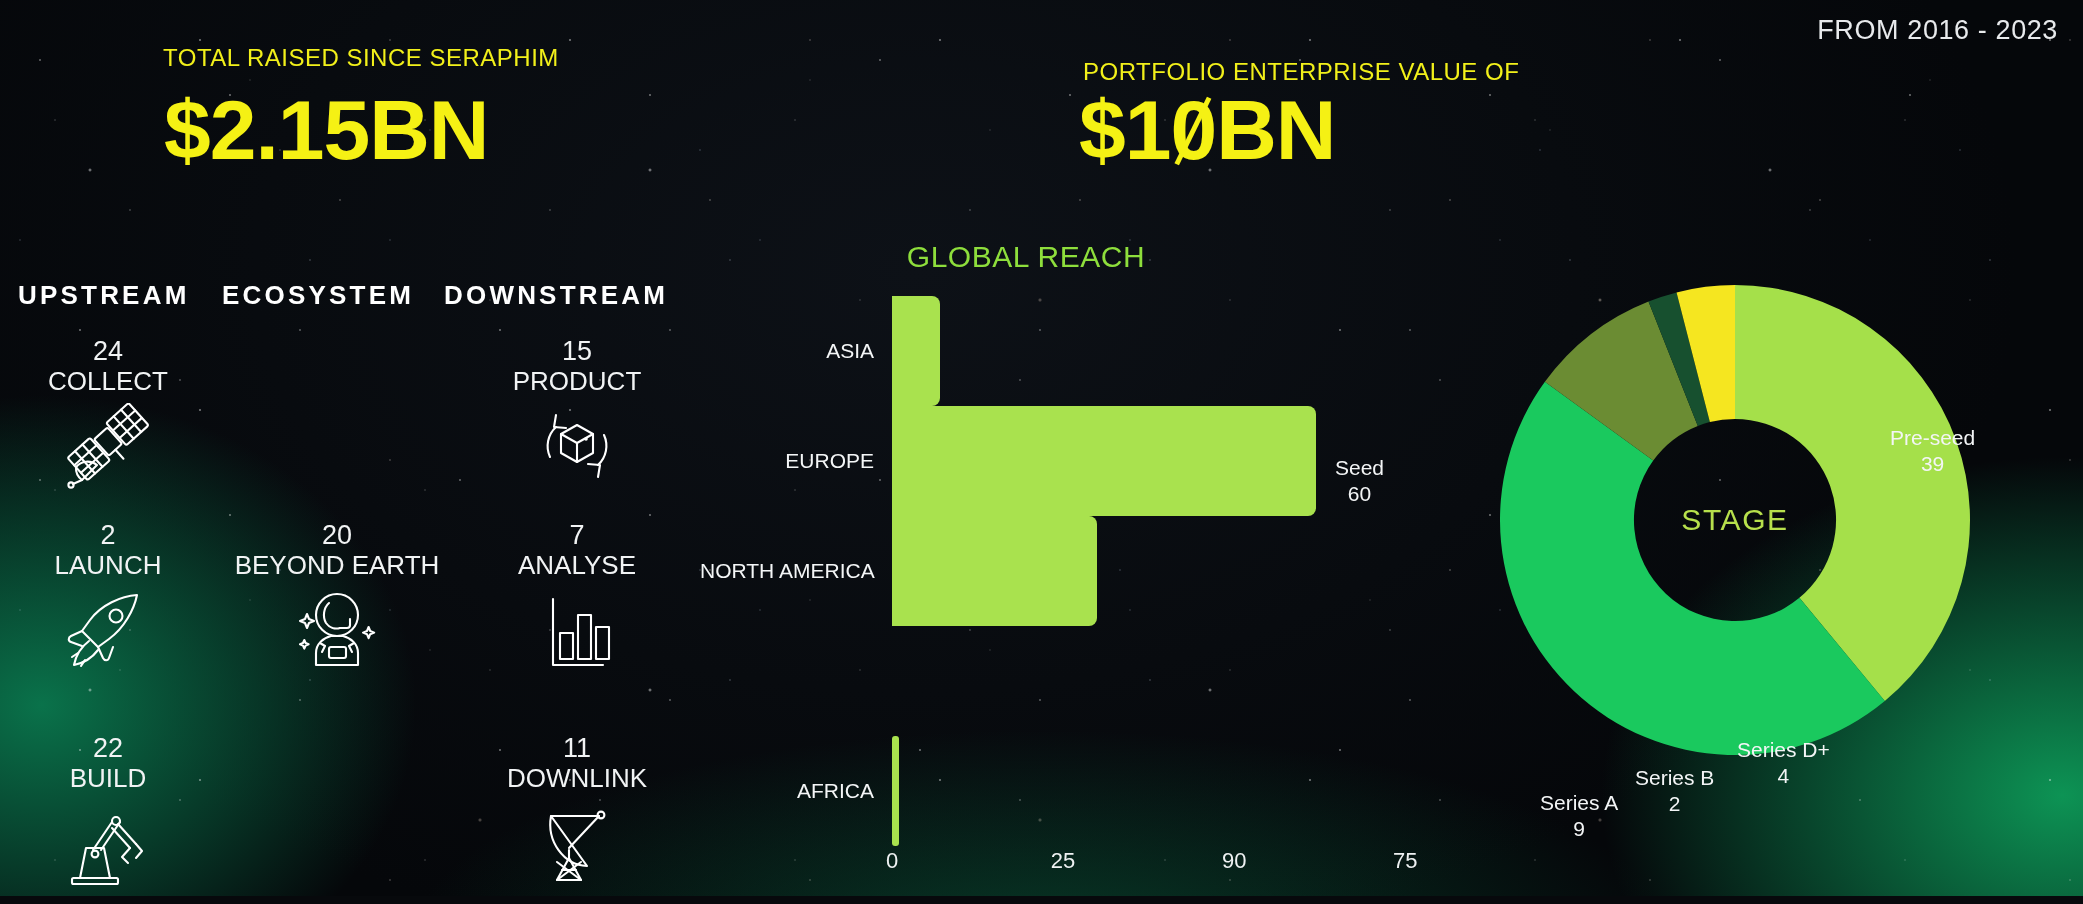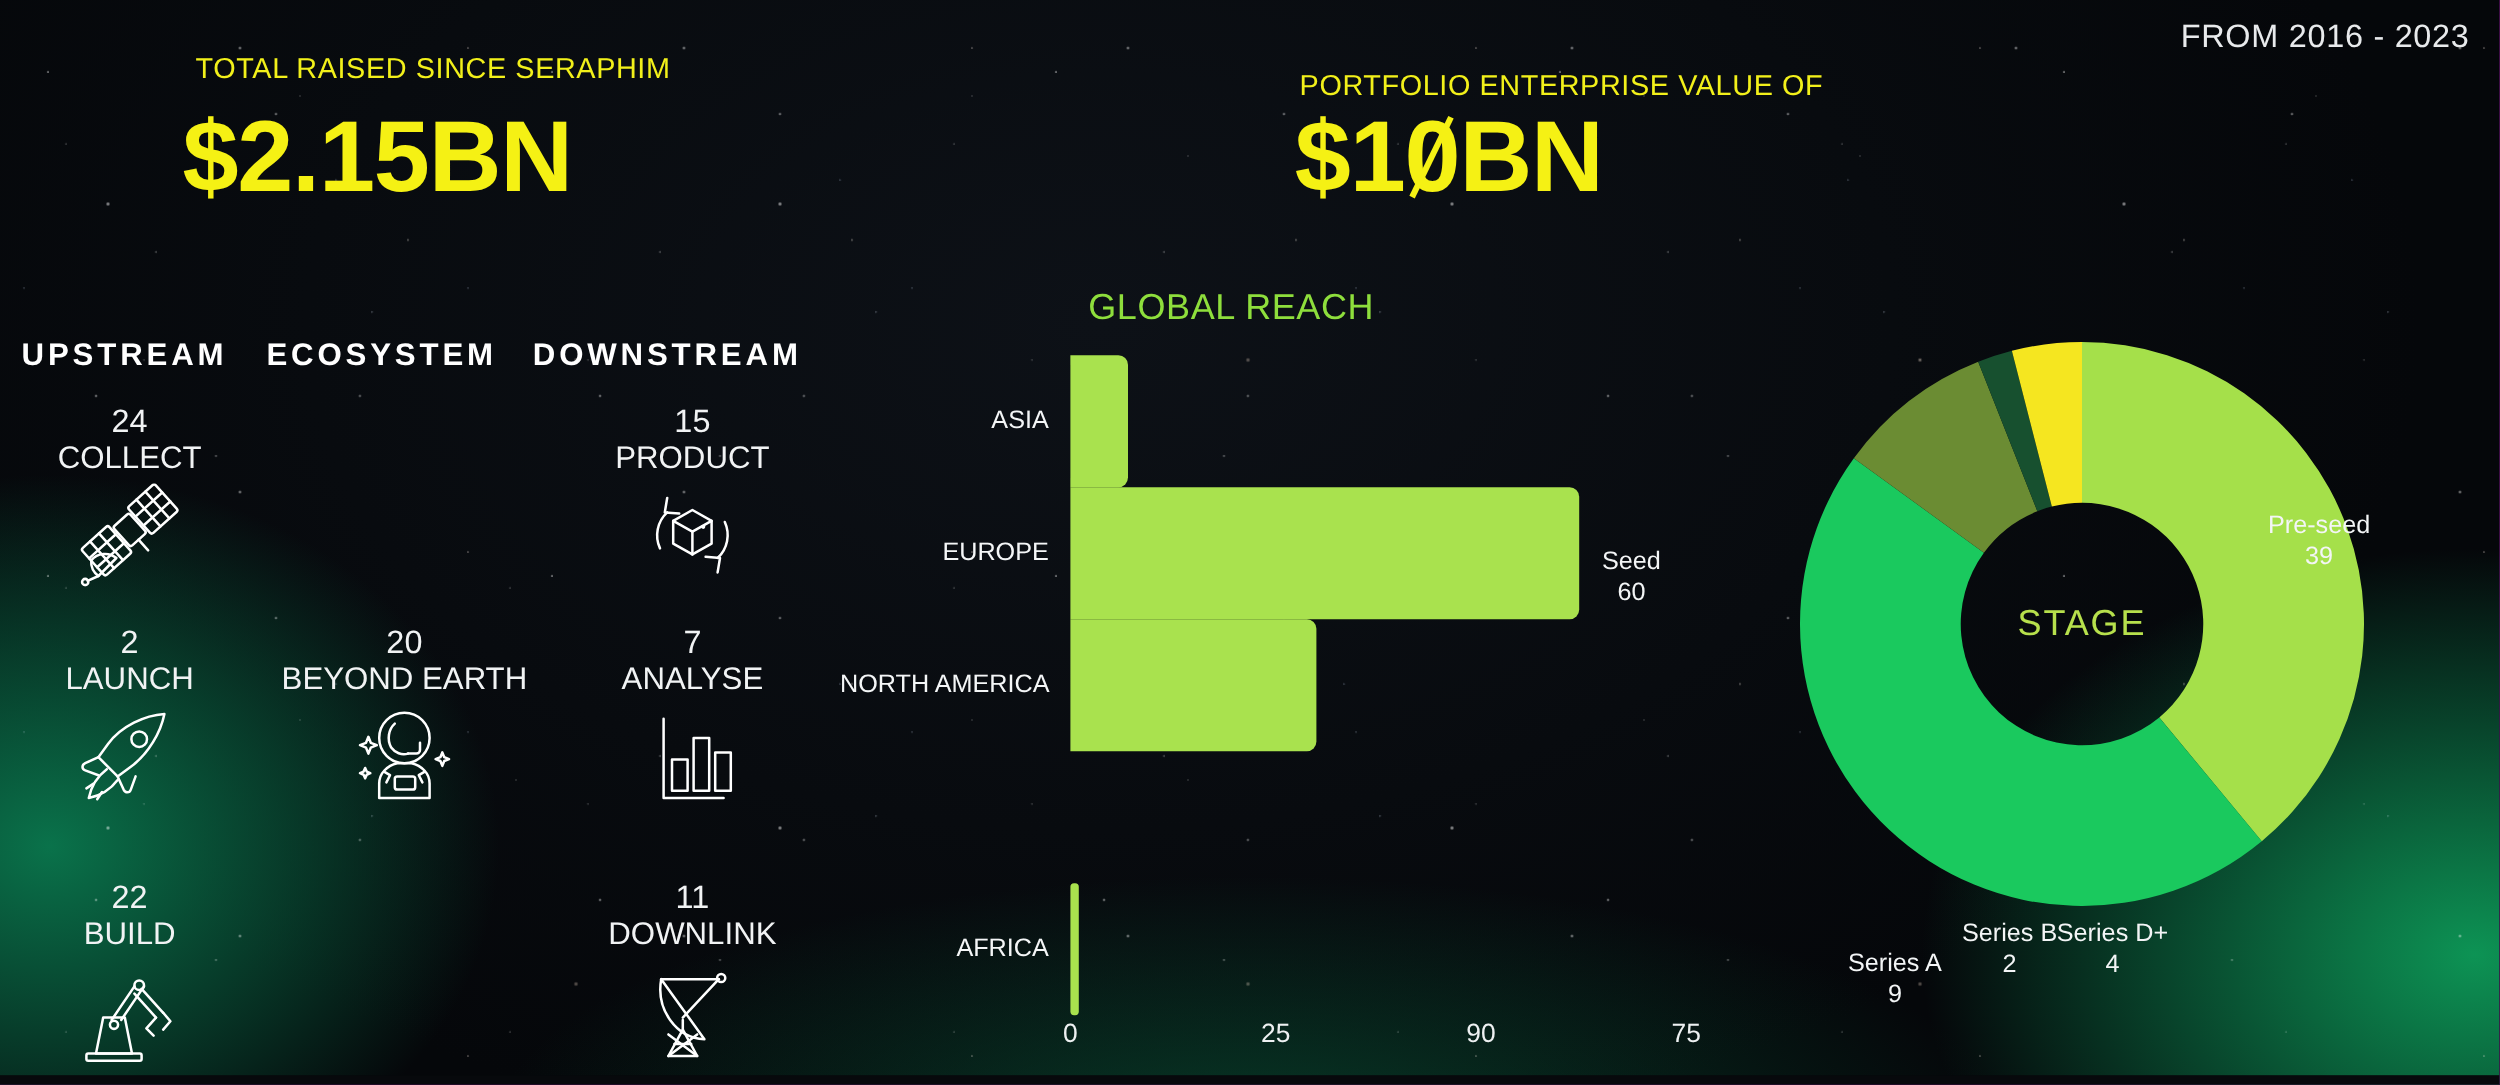--- a/index.html
+++ b/index.html
@@ -45,21 +45,21 @@
   .bottombar { position:absolute; left:0; right:0; bottom:0; height:8px; background:#07090c; }
 
   .layer { position:absolute; inset:0; }
 
   
   .kicker { position:absolute; color:#f2f01a; font-size:24px; letter-spacing:.5px;
             font-weight:400; white-space:nowrap; }
   .bignum { position:absolute; color:#f5f114; font-size:84px; font-weight:bold;
             letter-spacing:-1px; white-space:nowrap; }
   #kicker-1 { left:163px; top:44px; }
-  #bignum-1 { left:152px; top:82px; }
+  #bignum-1 { left:164px; top:82px; }
   #kicker-2 { left:1083px; top:58px; }
   #bignum-2 { left:1079px; top:82px; }
   #daterange { position:absolute; right:25px; top:15px; color:#e8eaec;
                font-size:27px; letter-spacing:.6px; white-space:nowrap; }
   .slashzero { position:relative; display:inline-block; }
   .slashzero::after { content:""; position:absolute; left:50%; top:12%; height:76%;
             width:5px; background:#f5f114; transform:translateX(-50%) rotate(26deg); }
 
   
   #sectors { position:absolute; left:0; top:280px; width:700px; height:600px; }
@@ -103,21 +103,21 @@
   #donut-center-label { position:absolute; left:40px; top:0; width:470px; height:470px;
       display:flex; align-items:center; justify-content:center; color:#b7e04c;
       font-size:30px; letter-spacing:1.6px; pointer-events:none; }
   .dlabel { position:absolute; color:#f3f5f6; font-size:21px; text-align:center;
             line-height:1.25; white-space:nowrap; }
   .dlabel span { display:block; }
   #dlabel-0 { left:430px; top:140px; }   
   #dlabel-1 { left:-125px; top:170px; }  
   #dlabel-2 { left:80px;  top:505px; }   
   #dlabel-3 { left:175px; top:480px; }   
-  #dlabel-4 { left:254px; top:452px;margin-top:28px; }   
+  #dlabel-4 { left:277px; top:452px; }   
 </style>
 </head>
 <body>
 
 <div id="stage">
 
   <div class="sky">
     <div class="stars"></div>
     <div class="stars2"></div>
     <div class="stars3"></div>

